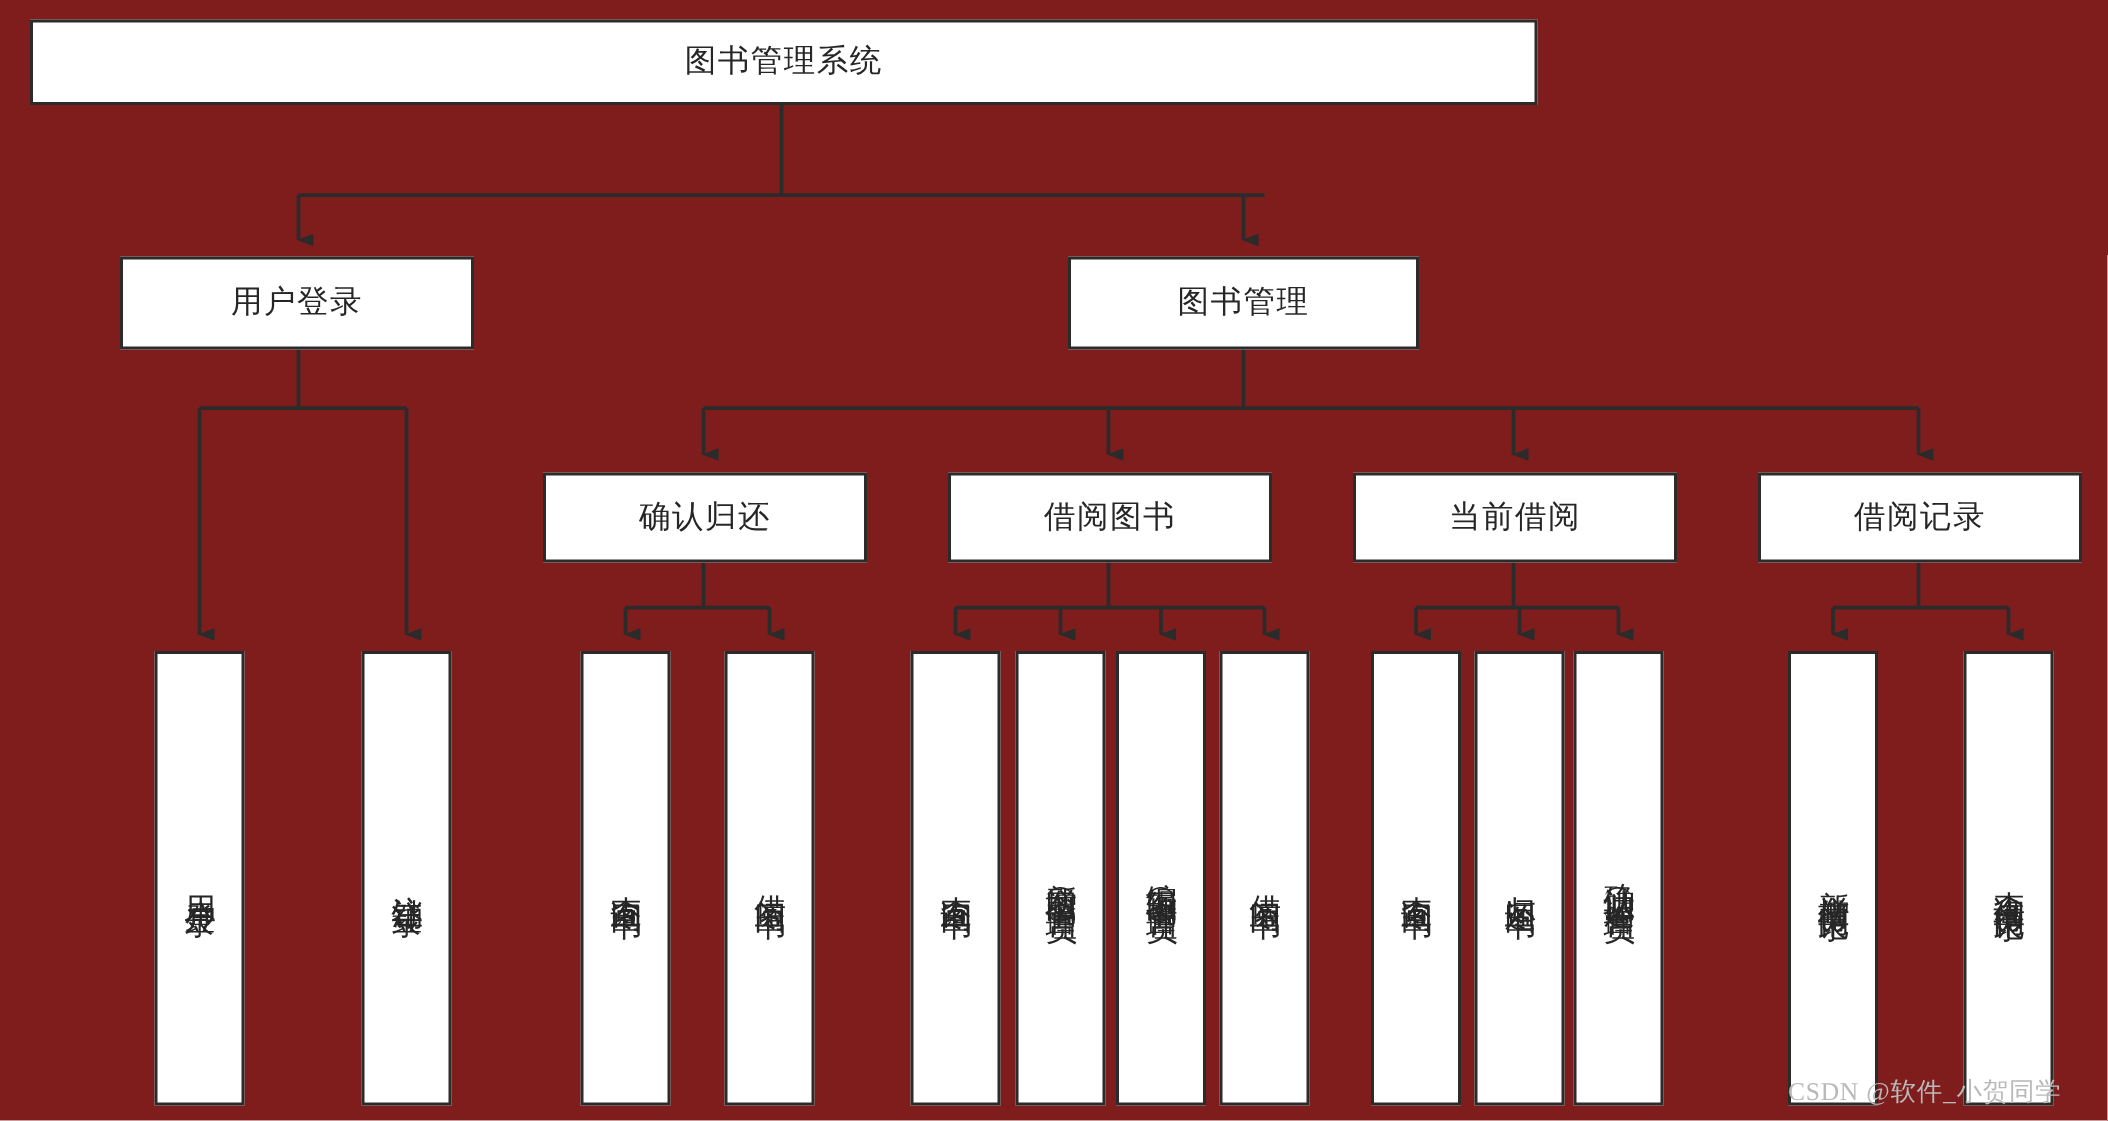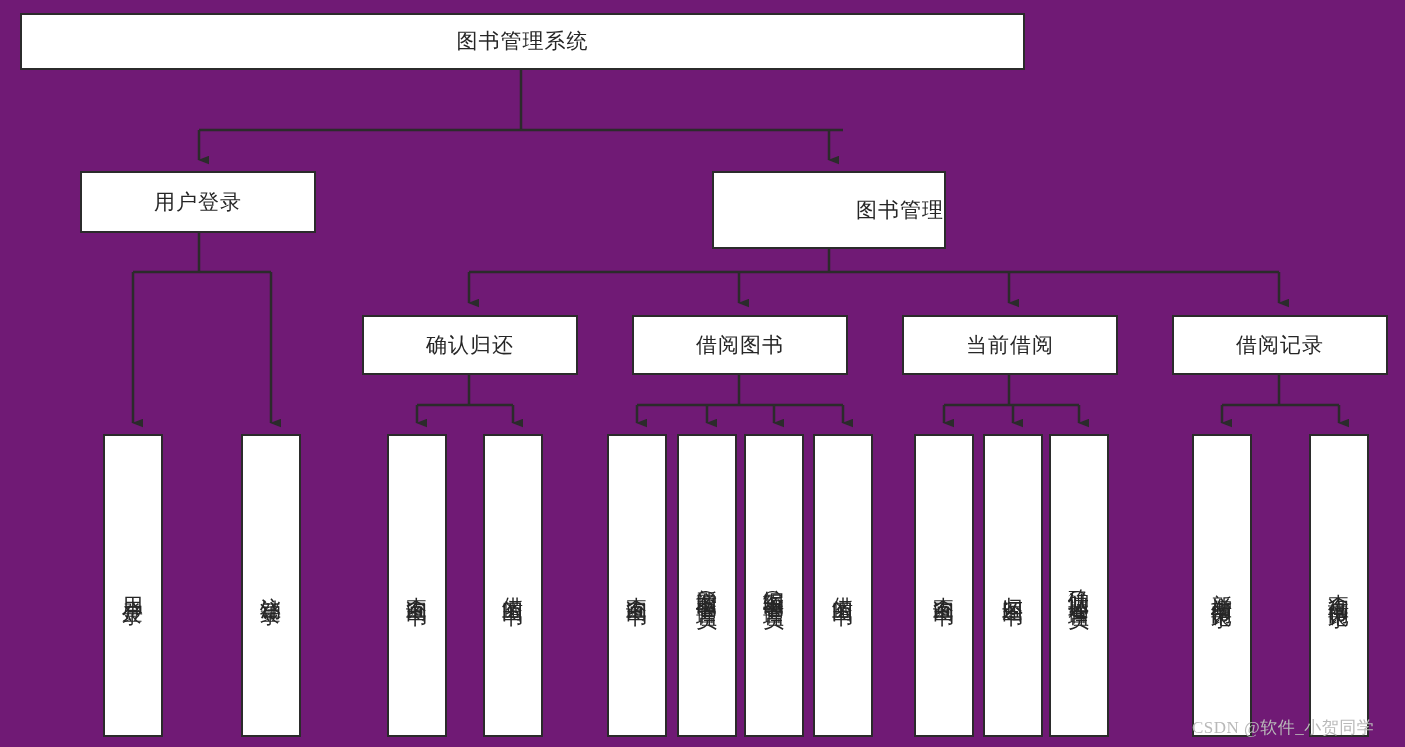--- a/index.html
+++ b/index.html
@@ -8,21 +8,21 @@
     padding: 0;
     background: #ffffff;
   }
   body {
     font-family: "Liberation Sans", "DejaVu Sans", sans-serif;
   }
   #diagram-root {
     position: relative;
     width: 1405px;
     height: 747px;
-    background: #701a75;
+    background: #7f1d1d;
     overflow: hidden;
   }
   #svg-layer {
     position: absolute;
     left: 0;
     top: 0;
     width: 1405px;
     height: 747px;
   }
   .node {
@@ -122,21 +122,21 @@
     </g>
   </svg>
 
   <div class="node horizontal" style="left:20px; top:13px; width:1005px; height:57px;">
     <span class="node-label">图书管理系统</span>
   </div>
 
   <div class="node horizontal" style="left:80px; top:171px; width:236px; height:62px;">
     <span class="node-label">用户登录</span>
   </div>
-  <div class="node horizontal" style="left:712px; top:171px; width:234px; height:78px;justify-content:flex-end;">
+  <div class="node horizontal" style="left:712px; top:171px; width:234px; height:62px;">
     <span class="node-label">图书管理</span>
   </div>
 
   <div class="node horizontal" style="left:362px; top:315px; width:216px; height:60px;">
     <span class="node-label">确认归还</span>
   </div>
   <div class="node horizontal" style="left:632px; top:315px; width:216px; height:60px;">
     <span class="node-label">借阅图书</span>
   </div>
   <div class="node horizontal" style="left:902px; top:315px; width:216px; height:60px;">

